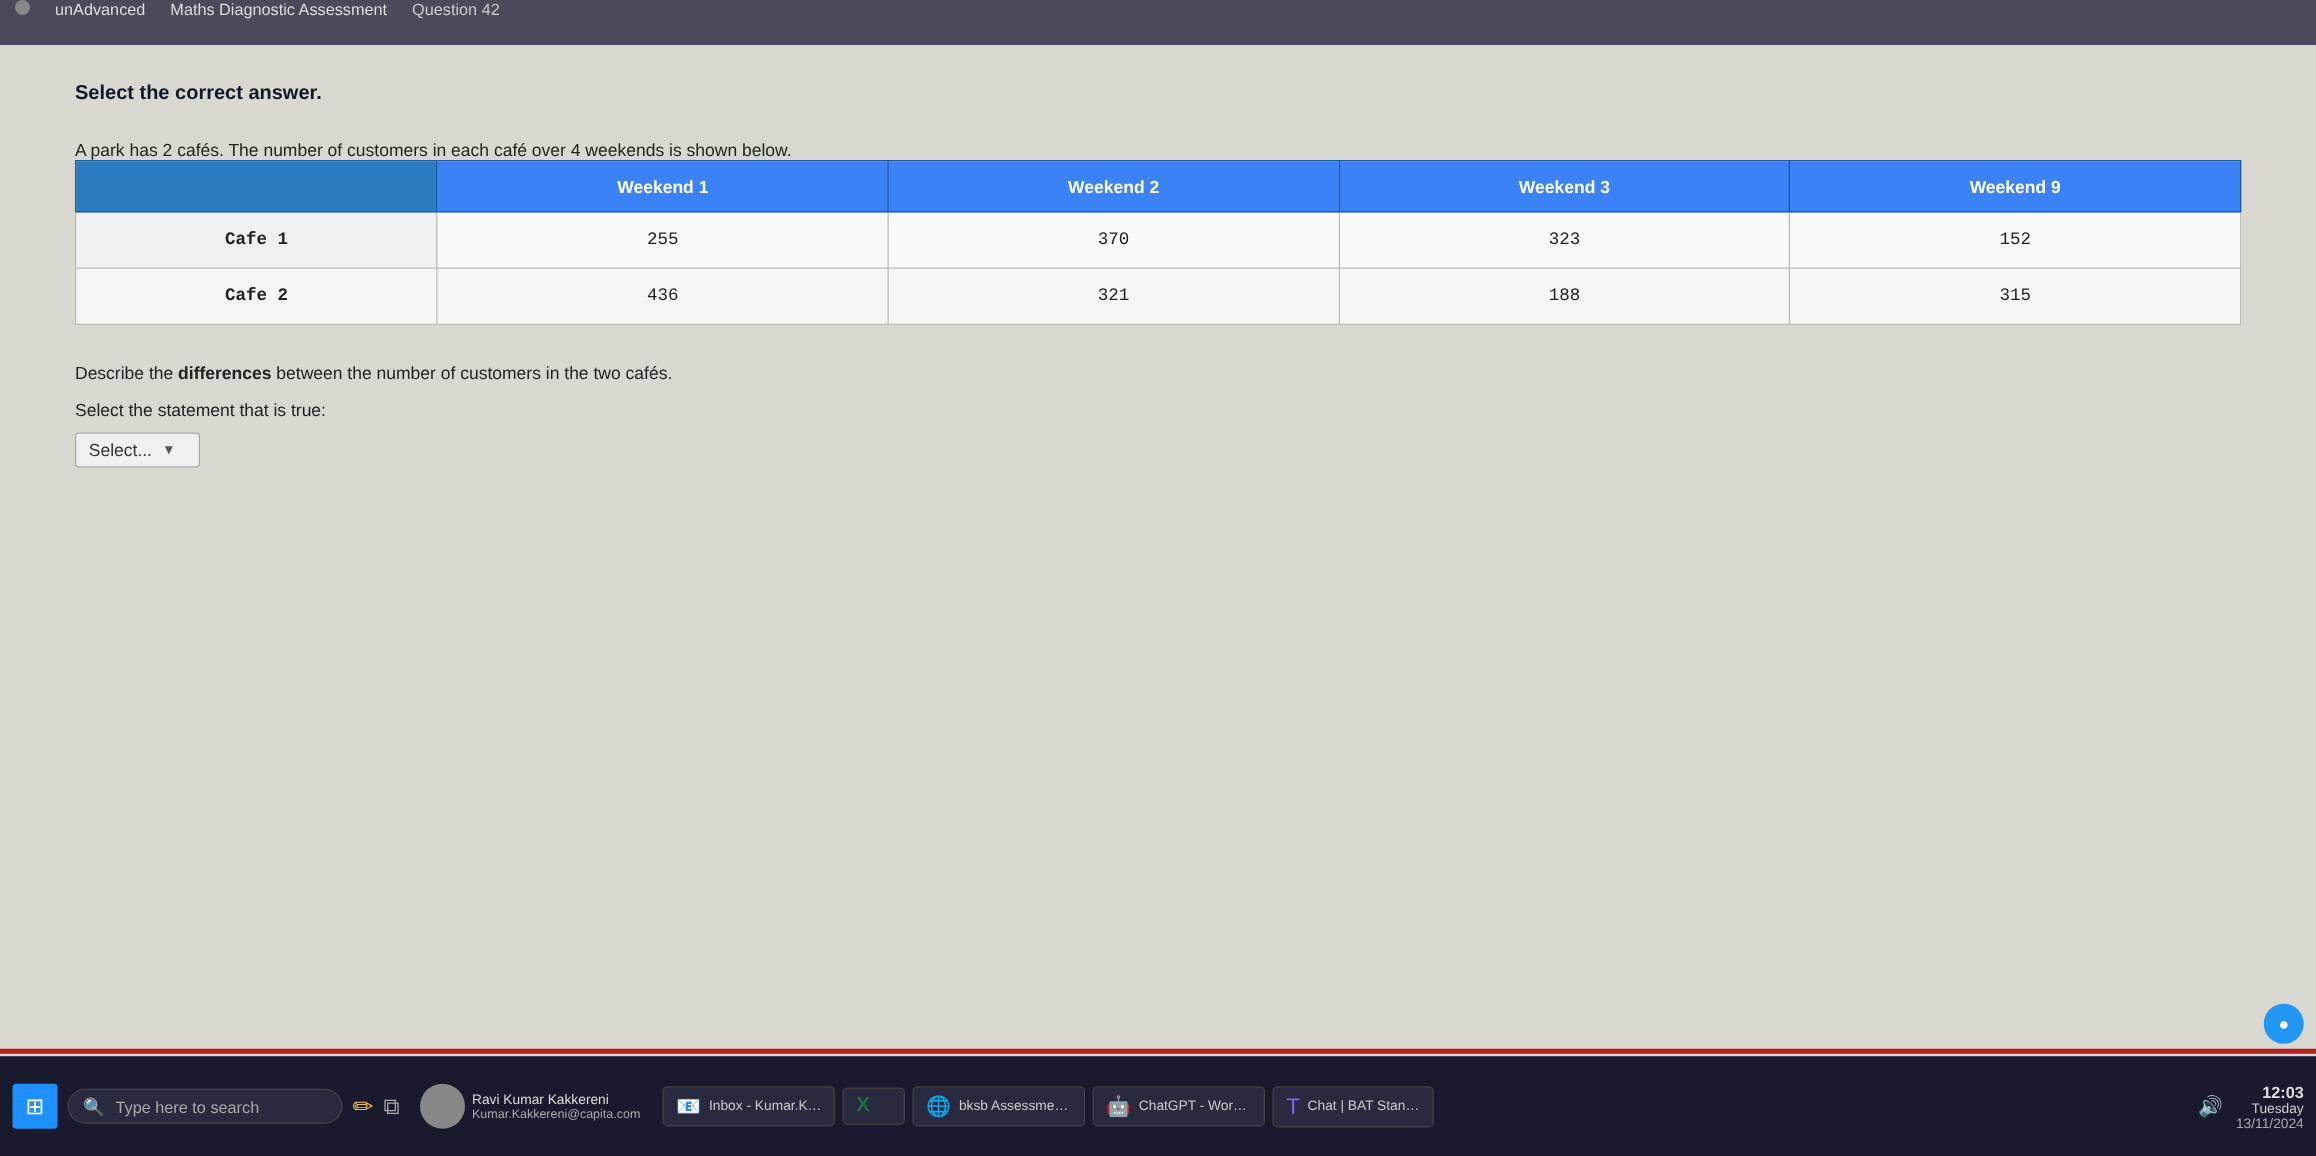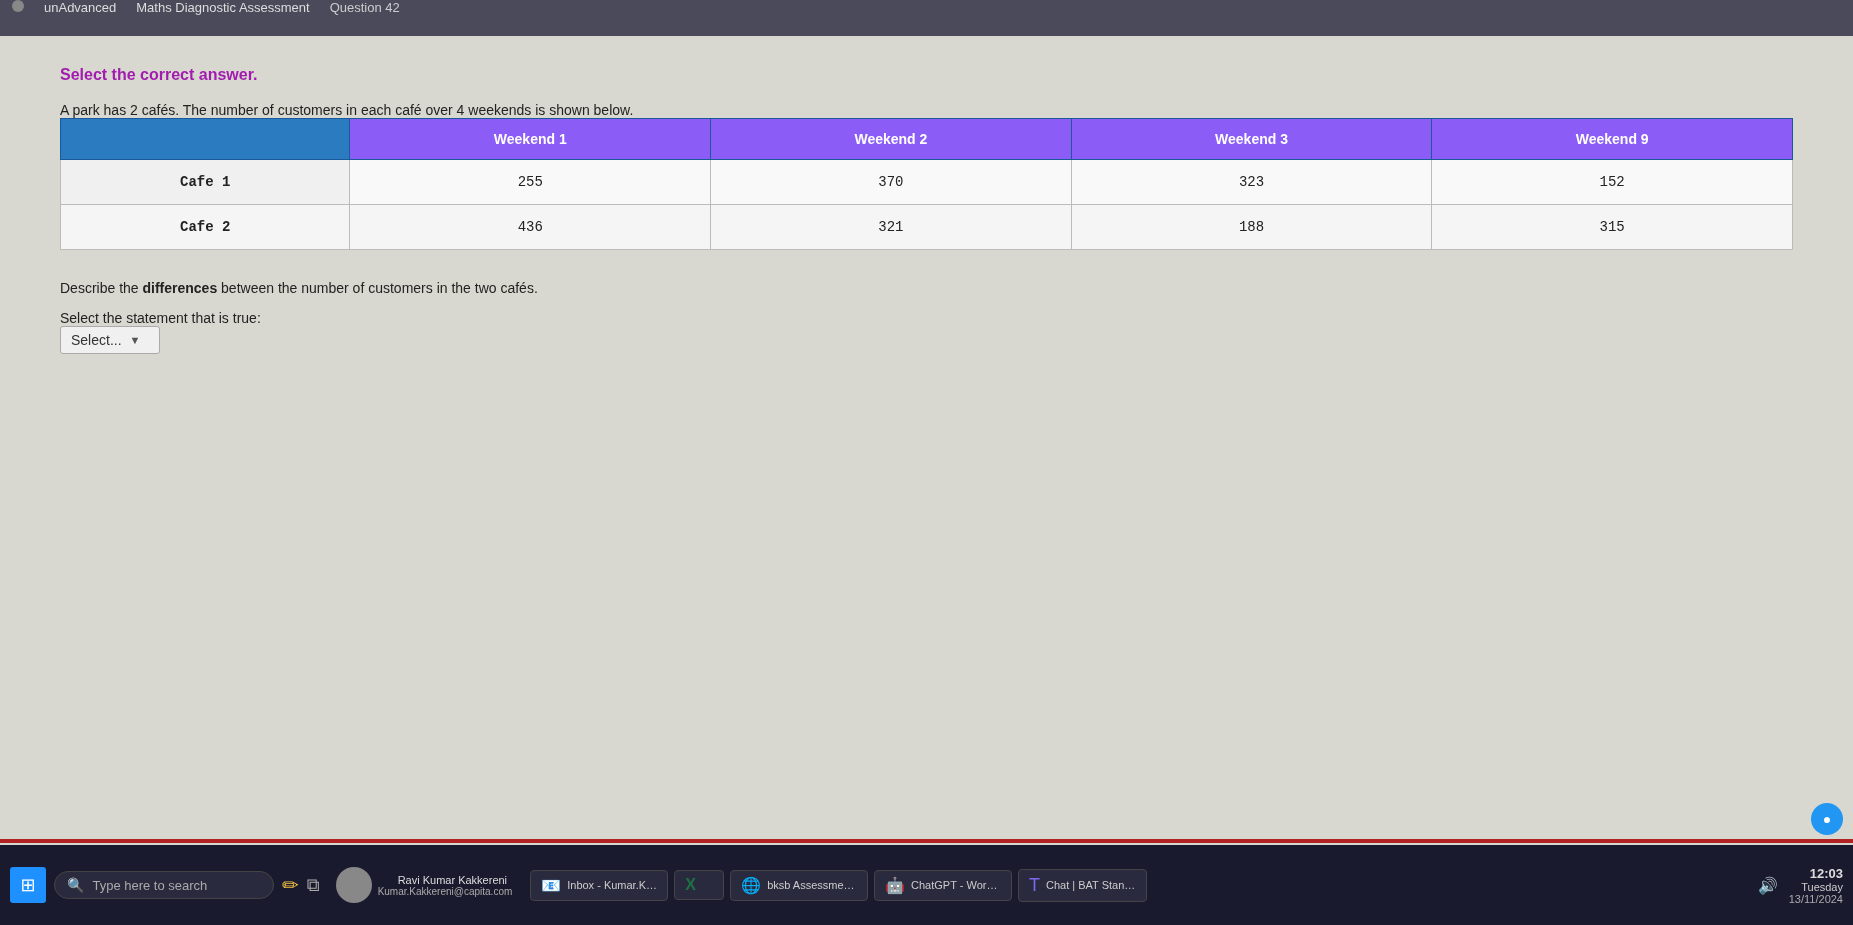--- a/index.html
+++ b/index.html
@@ -38,38 +38,38 @@
     
     .main-content {
       background: #d8d8d0;
       min-height: calc(925px - 36px - 80px);
       padding: 30px 60px 20px 60px;
     }
 
     .question-instruction {
       font-size: 16px;
       font-weight: bold;
-      margin-bottom: 18px;
-      color: #a21caf;
+      margin-bottom: 28px;
+      color: #0f172a;
     }
 
     .question-text {
       font-size: 14px;
       color: #222;
     }
 
     
     .data-table {
       width: 100%;
       border-collapse: collapse;
       margin-bottom: 30px;
       background: #fff;
     }
     .data-table th {
-      background: #8b5cf6;
+      background: #3b82f6;
       color: #fff;
       font-size: 14px;
       font-weight: bold;
       padding: 12px 20px;
       text-align: center;
       border: 1px solid #1a5a9a;
     }
     .data-table th.empty-header {
       background: #2a7bbf;
       border: 1px solid #1a5a9a;
@@ -98,20 +98,21 @@
       color: #222;
       margin-bottom: 14px;
     }
     .description-text strong {
       font-weight: bold;
     }
 
     .select-label {
       font-size: 14px;
       color: #222;
+      margin-bottom: 10px;
     }
 
     
     .select-wrapper {
       display: inline-flex;
       align-items: center;
       background: #f0f0f0;
       border: 1px solid #aaa;
       border-radius: 3px;
       padding: 5px 10px;
@@ -185,21 +186,20 @@
       background: #888;
       border-radius: 50%;
     }
     .taskbar-user-info {
       display: flex;
       flex-direction: column;
     }
     .taskbar-user-name {
       color: #ddd;
       font-size: 11px;
-      margin-left: 20px;
     }
     .taskbar-user-email {
       color: #aaa;
       font-size: 10px;
     }
 
     .taskbar-apps {
       display: flex;
       align-items: center;
       gap: 6px;

